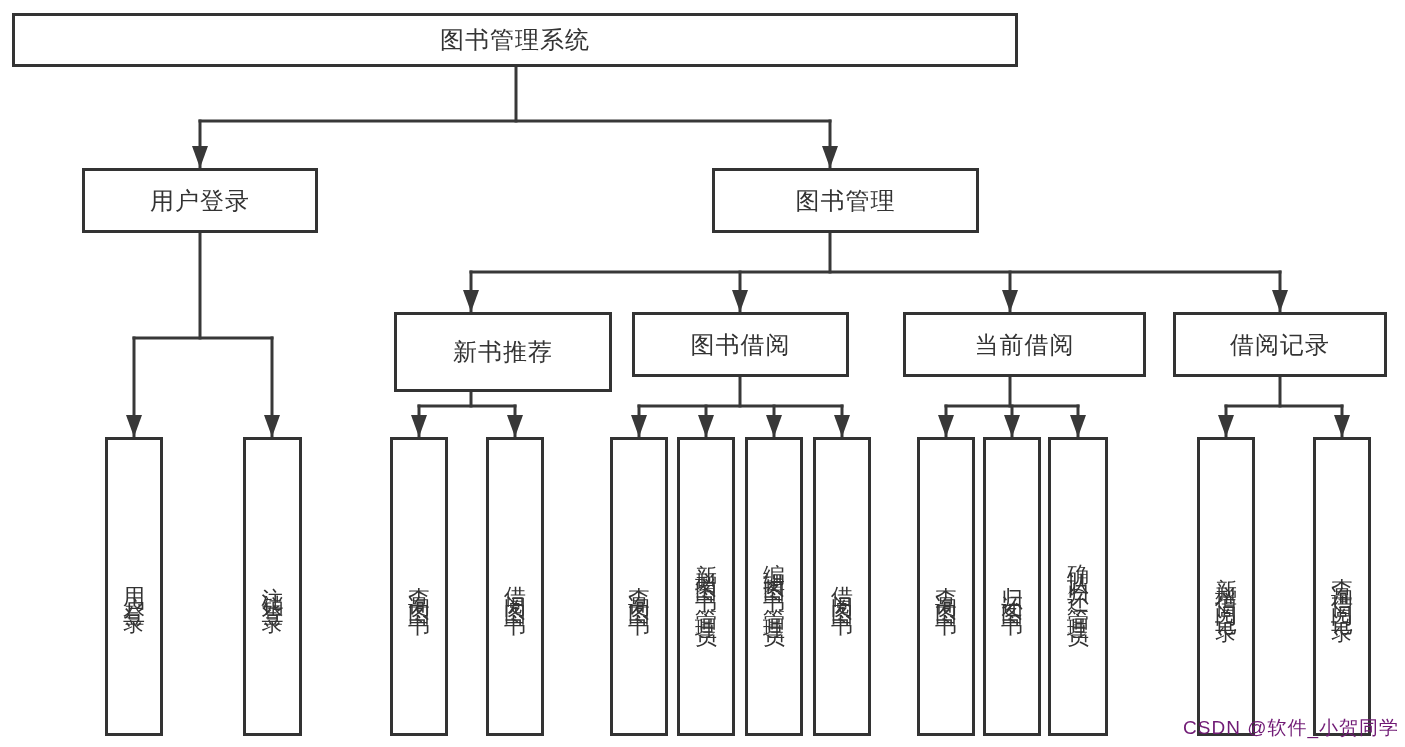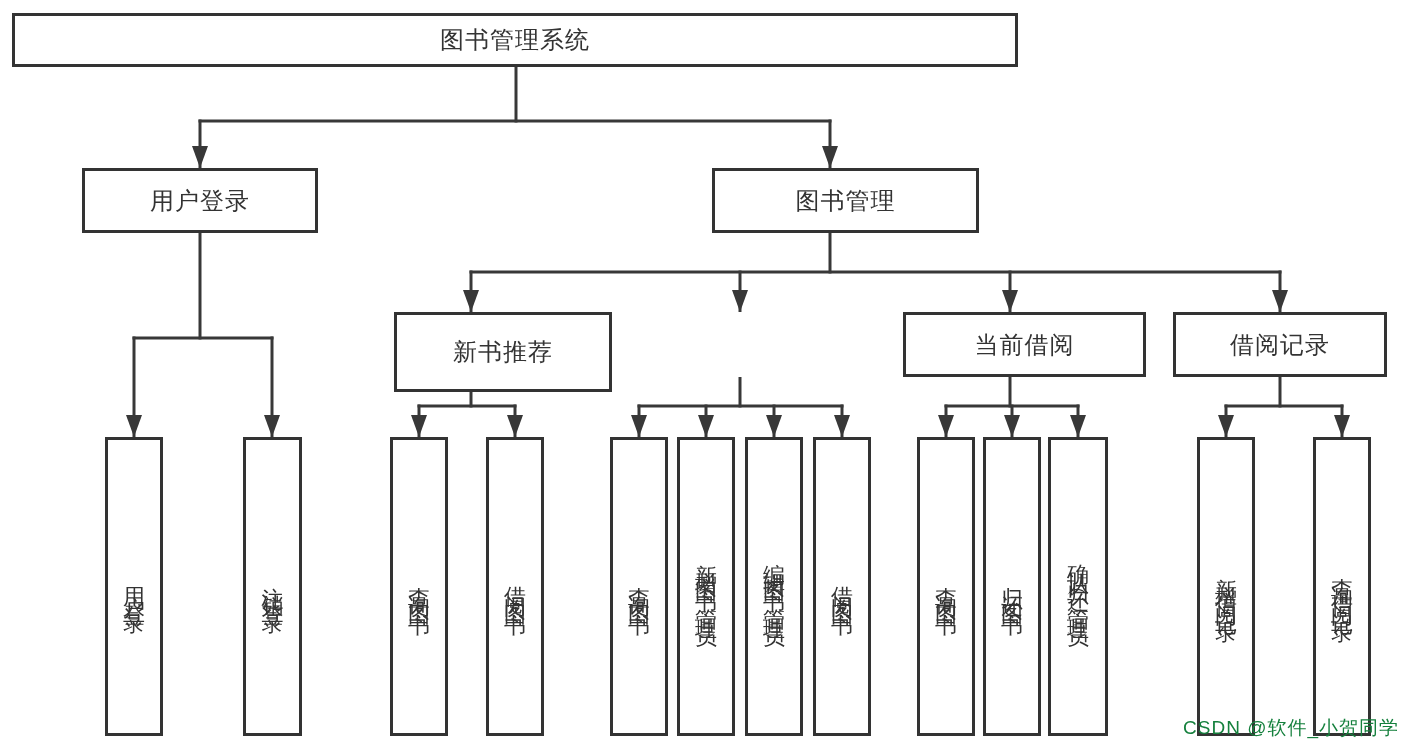--- a/index.html
+++ b/index.html
@@ -58,21 +58,21 @@
   .v-c4{left:813px; width:58px;}
   .v-d1{left:917px; width:58px;}
   .v-d2{left:983px; width:58px;}
   .v-d3{left:1048px;width:60px;}
   .v-e1{left:1197px;width:58px;}
   .v-e2{left:1313px;width:58px;}
   #watermark{
     position:absolute;
     right:6px;bottom:6px;
     font-size:19px;
-    color:#15803d;
+    color:#701a75;
     z-index:5;
     letter-spacing:1px;
     white-space:nowrap;
     margin-left:48px;
   }
 </style>
 </head>
 <body>
 
 <div id="stage">
@@ -134,20 +134,23 @@
   <div class="hbox b-login">
     <span>用户登录</span>
   </div>
   <div class="hbox b-mgmt">
     <span>图书管理</span>
   </div>
 
   <div class="hbox b-newrec">
     <span>新书推荐</span>
   </div>
+  <div class="hbox b-borrow">
+    <span>图书借阅</span>
+  </div>
   <div class="hbox b-current">
     <span>当前借阅</span>
   </div>
   <div class="hbox b-record">
     <span>借阅记录</span>
   </div>
 
   <div class="vbox v-a1">
     <span>用户登录</span>
   </div>

